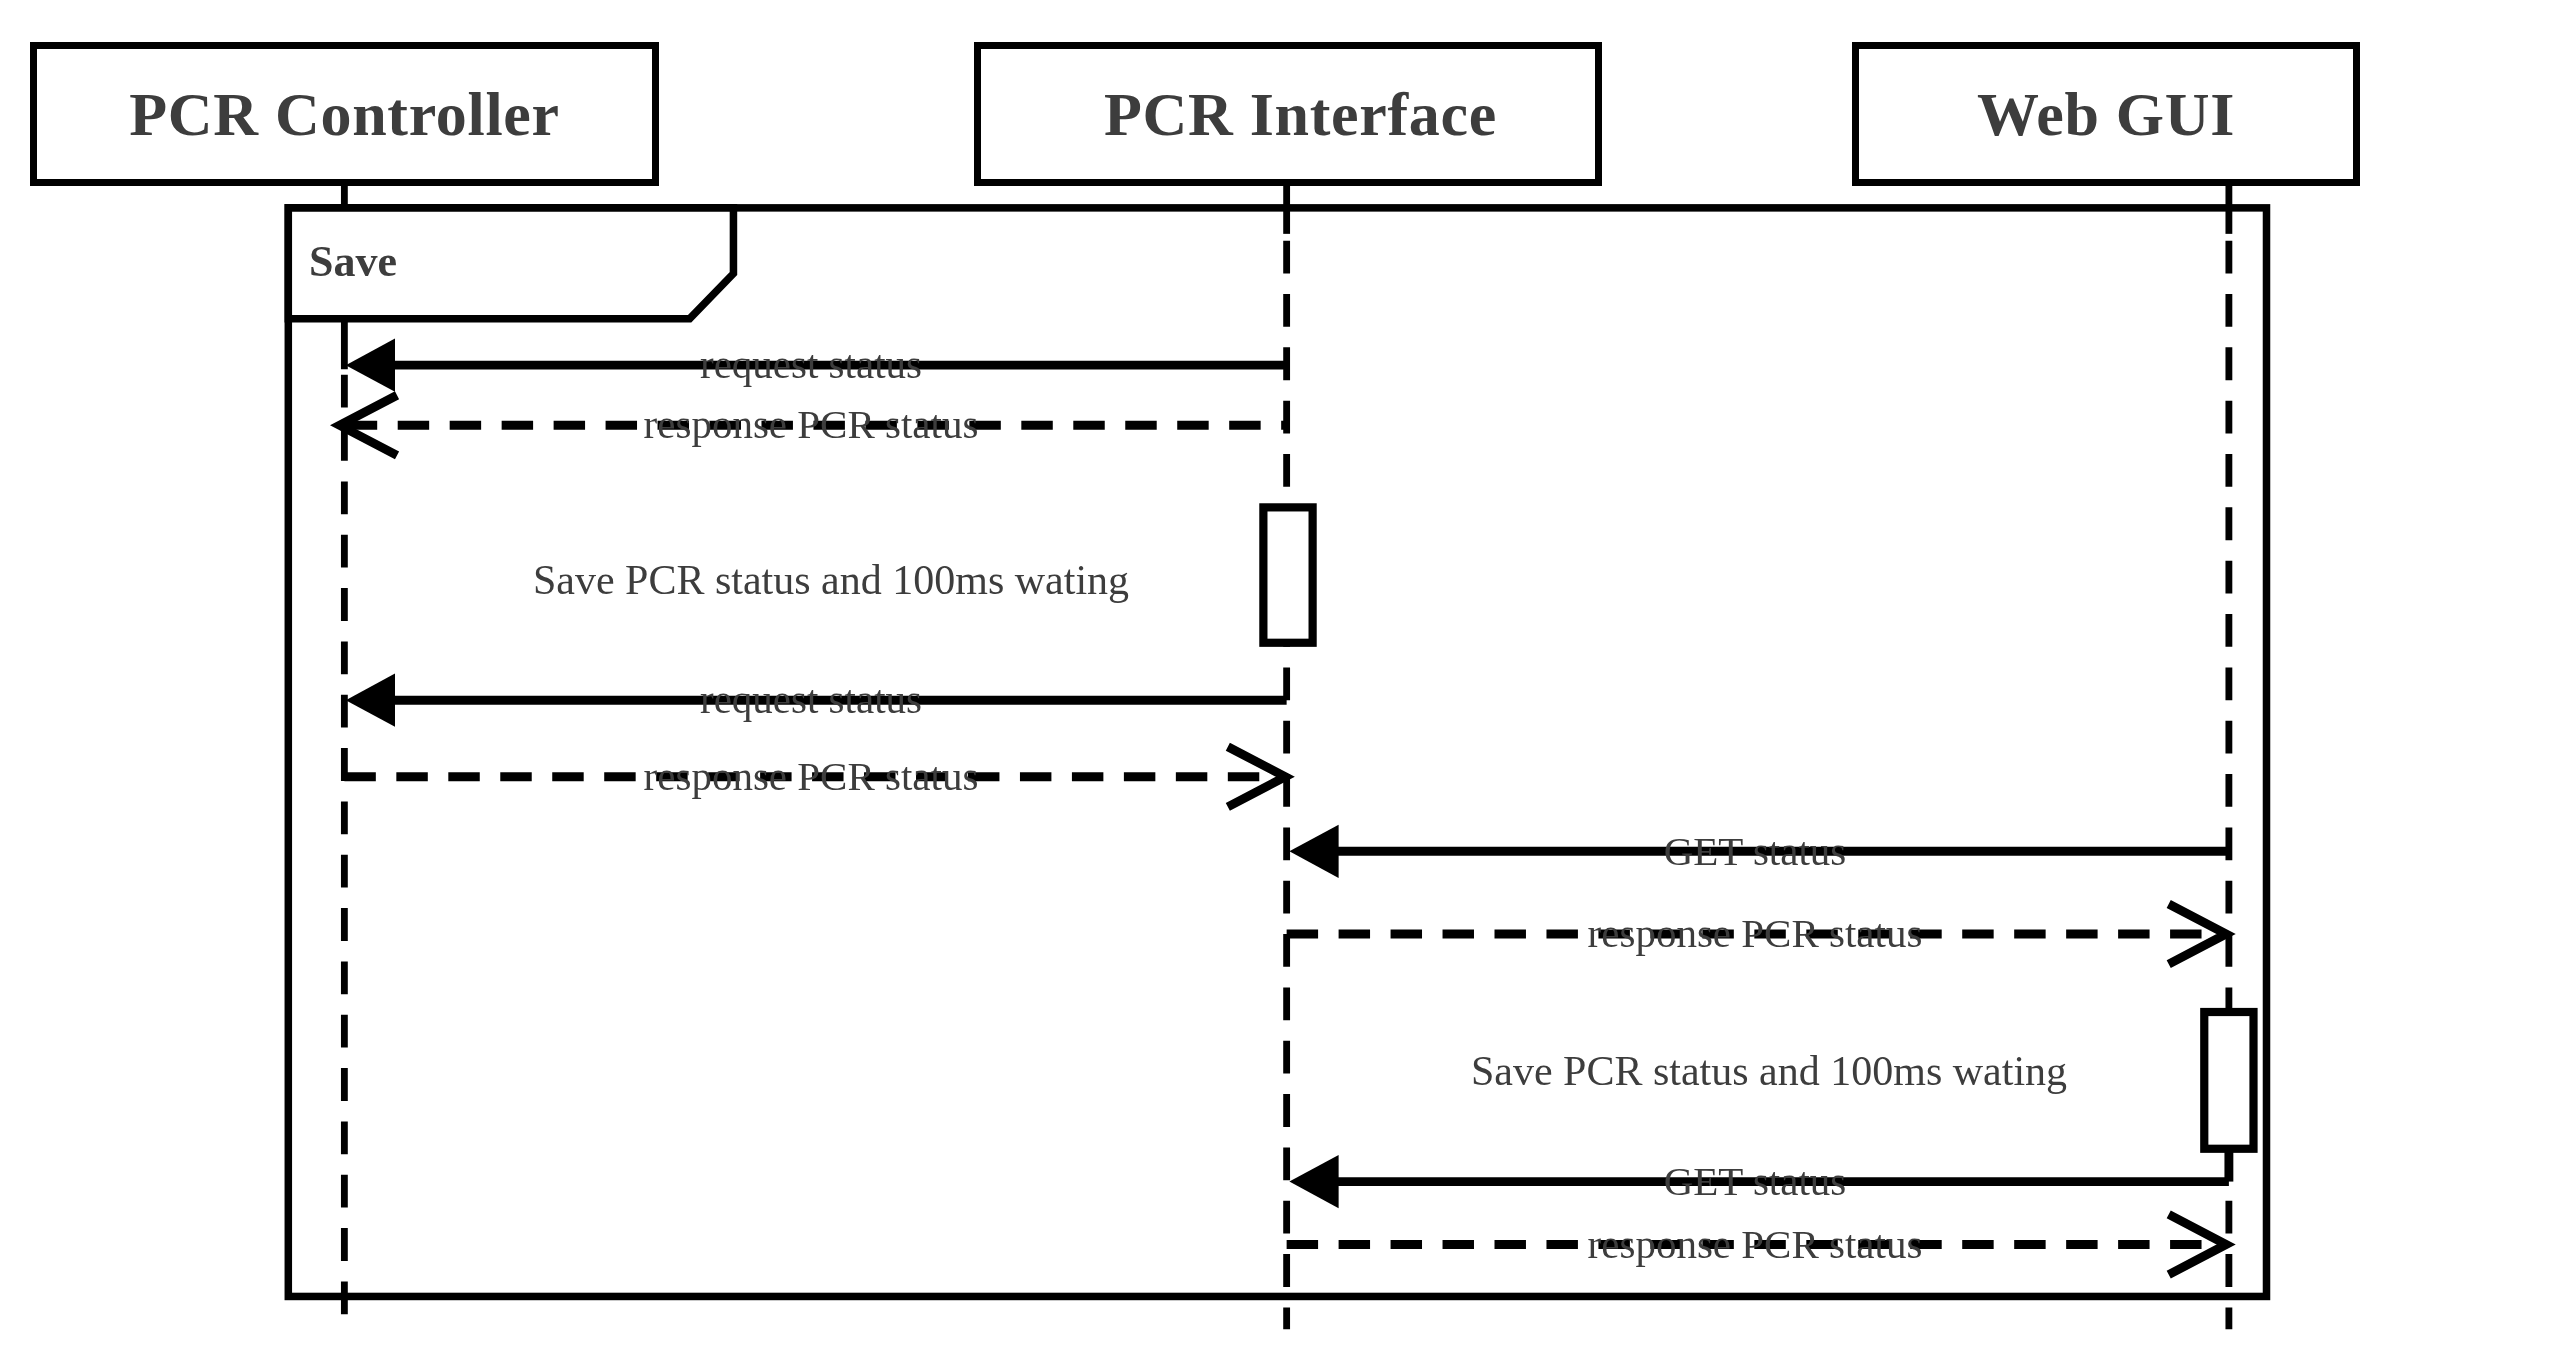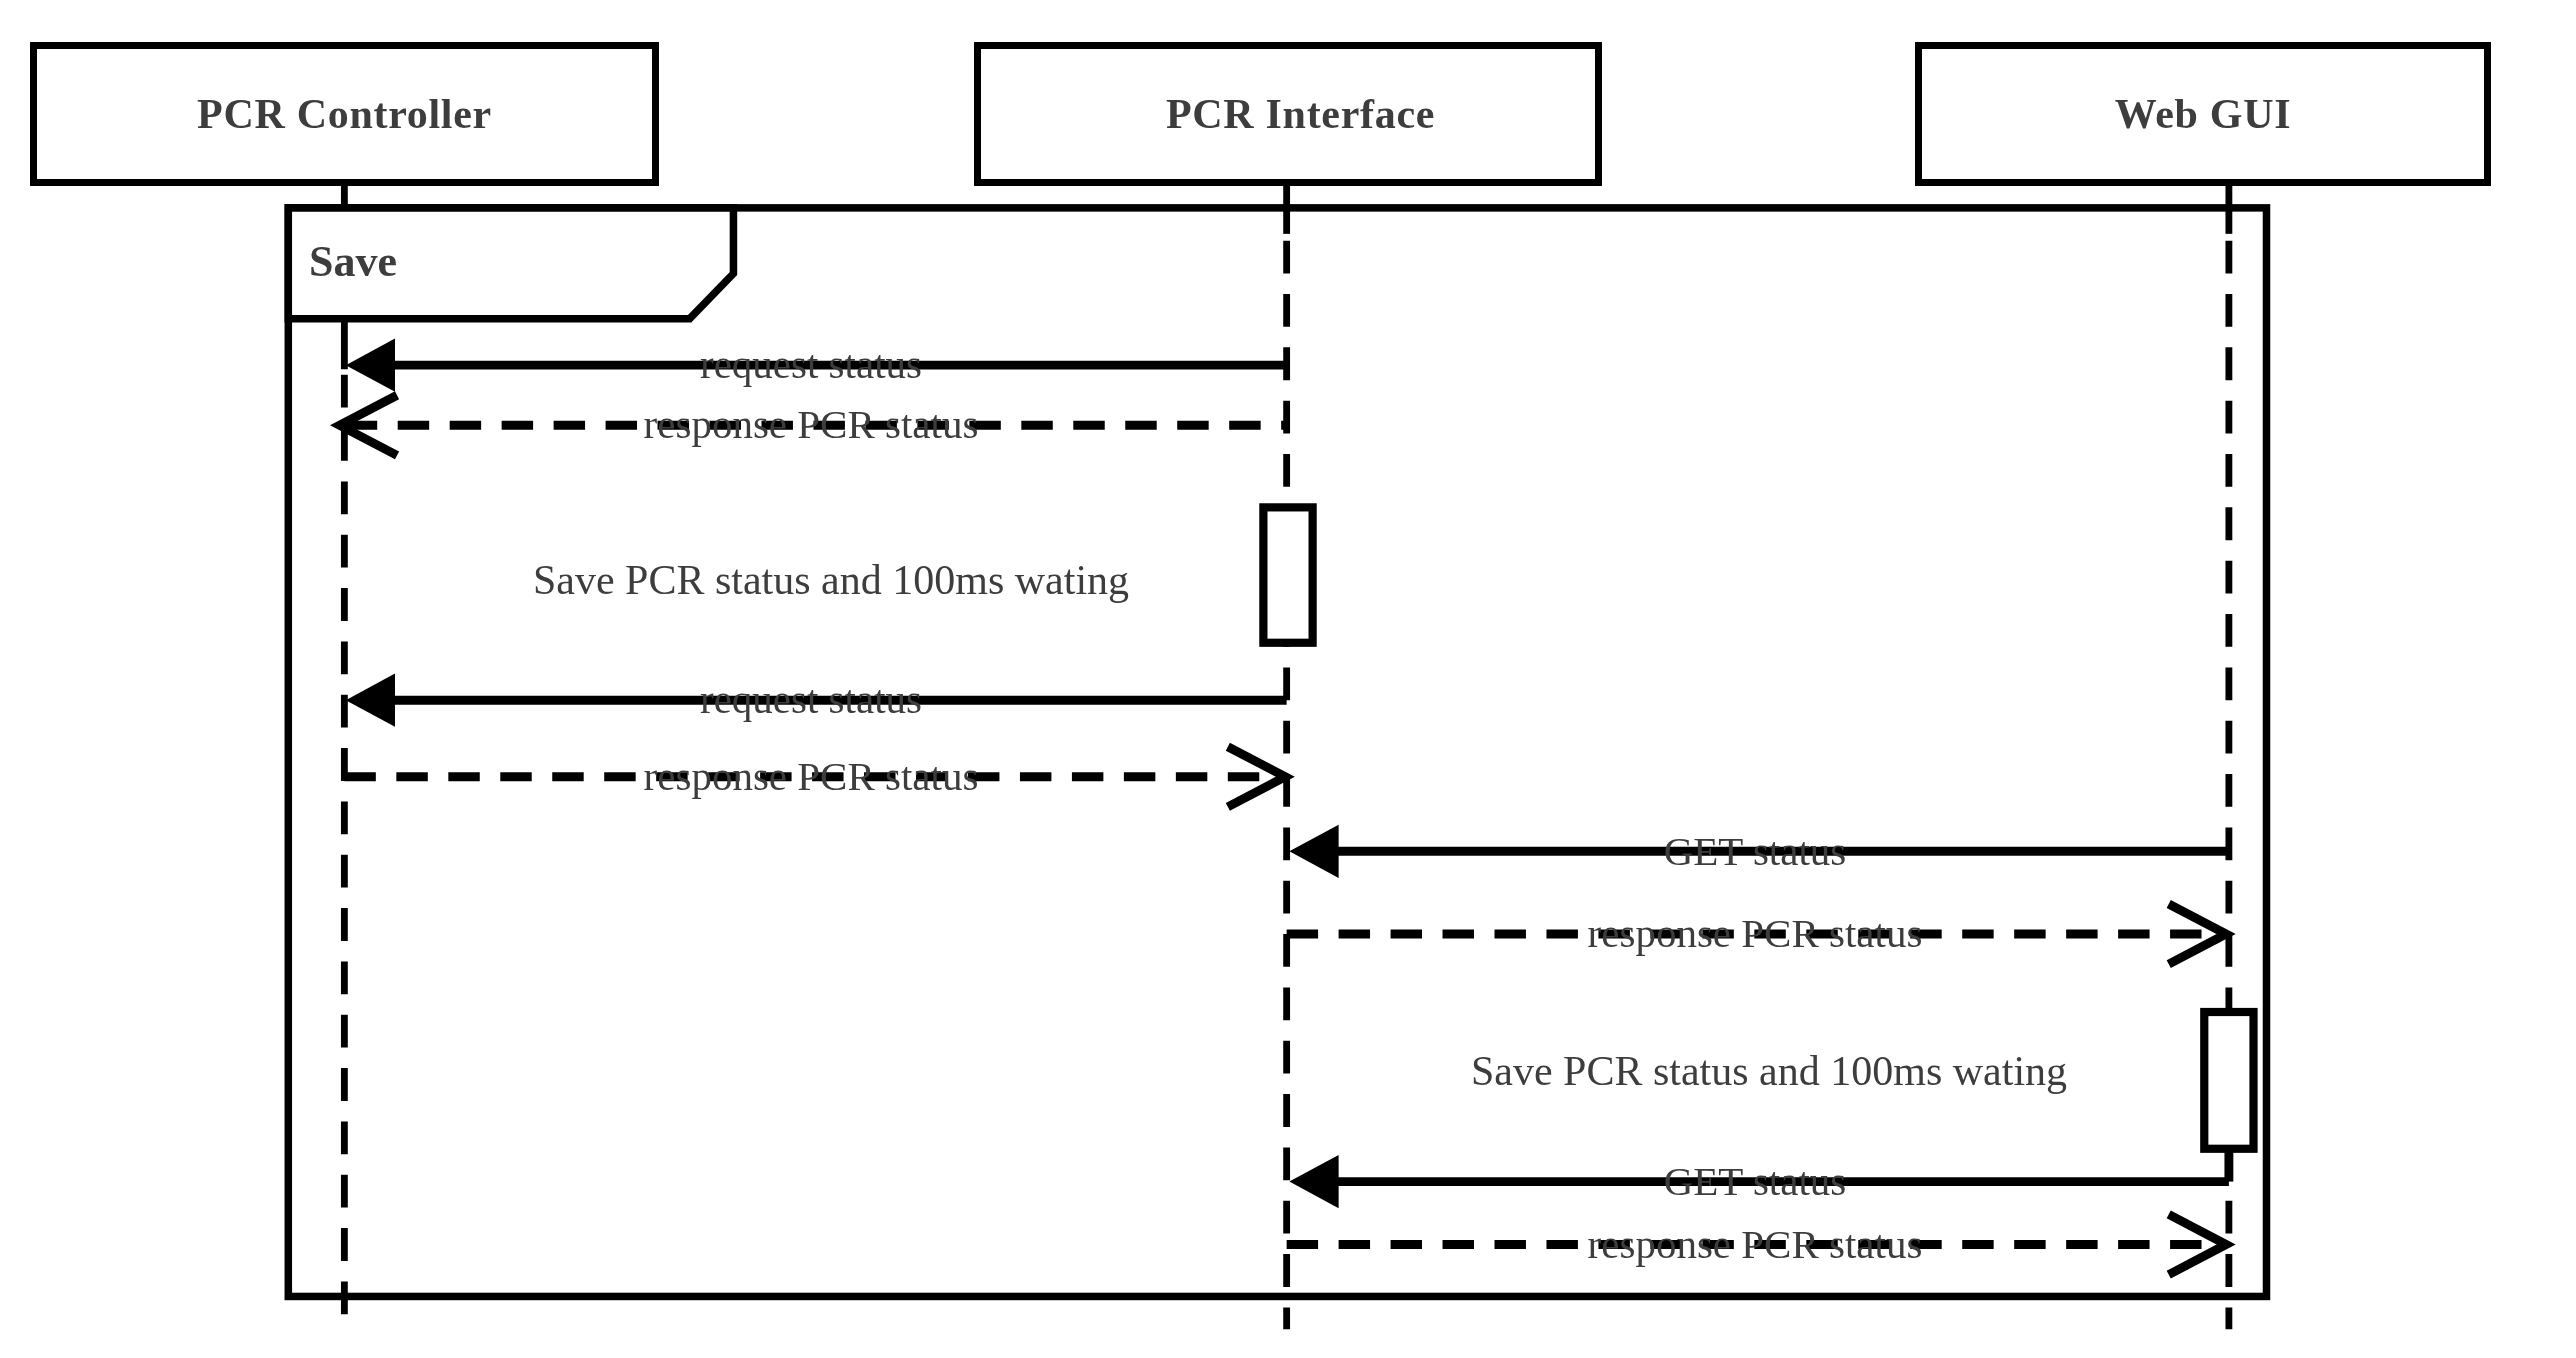--- a/index.html
+++ b/index.html
@@ -21,28 +21,28 @@
     position: absolute;
     top: 42px;
     height: 144px;
     box-sizing: border-box;
     border: 7.5px solid #000000;
     background: #ffffff;
     display: flex;
     align-items: center;
     justify-content: center;
     font-weight: bold;
-    font-size: 42px;
+    font-size: 62px;
     letter-spacing: 0.7px;
     color: #3d3d3d;
     white-space: nowrap;
   }
   .participant.p-controller { left: 30px;   width: 629px; }
   .participant.p-interface  { left: 974px; width: 628px; padding-left: 25px; }
-  .participant.p-webgui     { left: 1915px; width: 576px; }
+  .participant.p-webgui     { left: 1852px; width: 508px; }
 
   .loop-label {
     position: absolute;
     left: 309px;
     top: 264px;
     transform: translateY(-54%);
     font-weight: bold;
     font-size: 44px;
     color: #3d3d3d;
   }

